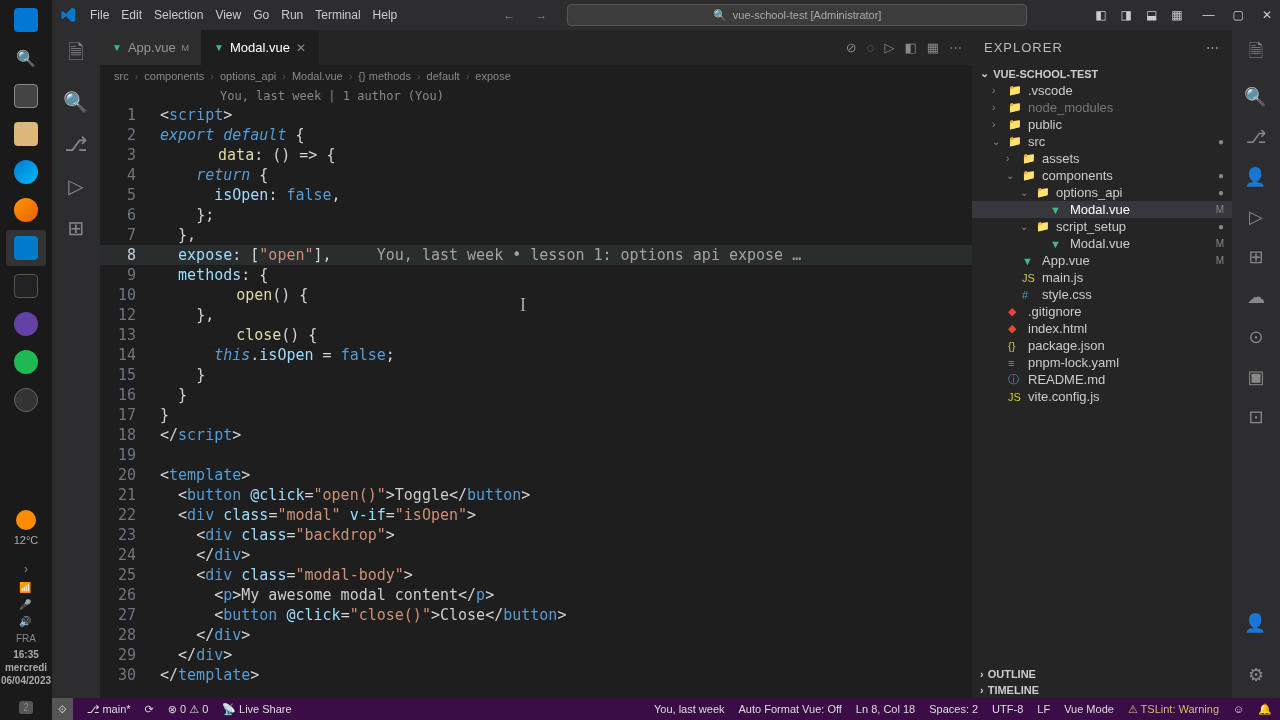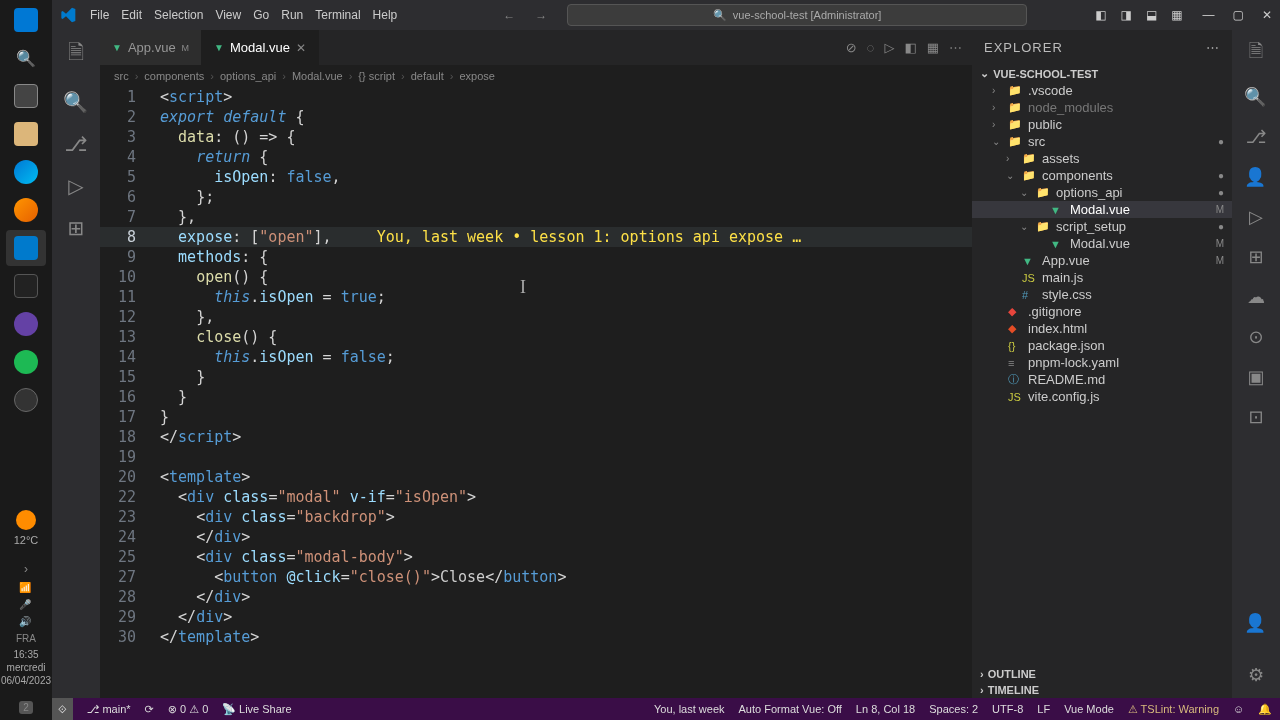--- a/index.html
+++ b/index.html
@@ -5,21 +5,21 @@
 * { margin: 0; padding: 0; box-sizing: border-box; }
 html, body { width: 1280px; height: 720px; overflow: hidden; font-family: 'Segoe UI', sans-serif; background: #1e1e1e; color: #cccccc; }
 
 
 .taskbar-left { position: absolute; left: 0; top: 0; width: 52px; height: 720px; background: #1a1a1a; display: flex; flex-direction: column; align-items: center; }
 .taskbar-left .tb-item { width: 40px; height: 36px; display: flex; align-items: center; justify-content: center; margin-top: 2px; cursor: pointer; border-radius: 4px; }
 .taskbar-left .tb-item.active { background: #333; }
 .tb-icon { width: 24px; height: 24px; border-radius: 4px; }
 .weather { margin-top: auto; text-align: center; font-size: 11px; color: #aaa; padding: 8px 0; }
 .weather .sun { width: 20px; height: 20px; background: #ff8c00; border-radius: 50%; margin: 0 auto 4px; }
-.clock { text-align: center; font-size: 10px; color: #aaa; padding: 4px 0 8px; line-height: 1.3; }
+.clock { text-align: center; font-size: 10px; color: #aaa; padding: 4px 0 8px; line-height: 1.3; font-weight: bold; }
 .tb-small { font-size: 10px; color: #888; text-align: center; margin-top: 6px; }
 .tb-chevron { color: #888; font-size: 12px; margin-top: 8px; }
 
 
 .vscode { position: absolute; left: 52px; top: 0; right: 0; bottom: 0; background: #1e1e1e; display: flex; flex-direction: column; }
 
 
 .titlebar { height: 30px; background: #2d2d30; display: flex; align-items: center; padding: 0 8px; font-size: 12px; }
 .titlebar .vscode-logo { width: 16px; height: 16px; margin-right: 8px; }
 .titlebar .menu-item { padding: 0 6px; cursor: pointer; color: #ccc; }
@@ -54,29 +54,29 @@
 
 .codelens { padding: 2px 0 2px 120px; font-size: 12px; color: #888; font-family: 'Consolas', monospace; }
 
 
 .code { flex: 1; font-family: 'Consolas', monospace; font-size: 15px; line-height: 20px; overflow: hidden; position: relative; }
 .line { display: flex; white-space: pre; }
 .gutter { width: 60px; text-align: right; color: #6e7681; padding-right: 24px; }
 .line.hl .gutter { color: #c9d1d9; }
 .line.hl { background: #2a2d2e; }
 .code-text { flex: 1; }
-.inline-hint { color: #fde047; font-style: normal; }
+.inline-hint { color: #a3a3a3; font-style: normal; }
 .cursor-i { position: absolute; left: 420px; top: 190px; color: #aaa; font-family: serif; font-size: 18px; }
 
 
 .kw { color: #569cd6; font-style: italic; }
 .tag { color: #569cd6; }
 .attr { color: #9cdcfe; }
 .str { color: #ce9178; }
-.fn { color: #dcdcaa; }
+.fn { color: #dcdcaa; margin-left: 40px; }
 .prop { color: #9cdcfe; }
 .val { color: #569cd6; }
 .punc { color: #d4d4d4; }
 .this { color: #569cd6; font-style: italic; }
 
 
 .explorer { width: 260px; background: #252526; display: flex; flex-direction: column; font-size: 13px; }
 .exp-title { height: 35px; padding: 0 12px; display: flex; align-items: center; font-size: 13px; letter-spacing: 1px; color: #bbb; }
 .exp-section { padding: 2px 8px; font-size: 11px; font-weight: bold; color: #ccc; display: flex; align-items: center; gap: 4px; cursor: pointer; }
 .tree { flex: 1; overflow: auto; }
@@ -224,52 +224,54 @@
       </div>
       <div class="breadcrumb" id="breadcrumb">
           <span>src</span>
           <span class="sep">›</span>
           <span>components</span>
           <span class="sep">›</span>
           <span>options_api</span>
           <span class="sep">›</span>
           <span>Modal.vue</span>
           <span class="sep">›</span>
-          <span>{} script</span>
+          <span>{} methods</span>
           <span class="sep">›</span>
           <span>default</span>
           <span class="sep">›</span>
           <span>expose</span>
         </div>
+      <div class="codelens">You, last week | 1 author (You)</div>
       <div class="code" id="code-container">
         <div class="cursor-i">I</div>
       <div class="line"><div class="gutter">1</div><div class="code-text"><span class="punc">&lt;</span><span class="tag">script</span><span class="punc">&gt;</span></div></div>
           <div class="line"><div class="gutter">2</div><div class="code-text"><span class="kw">export</span> <span class="kw">default</span> <span class="punc">{</span></div></div>
           <div class="line"><div class="gutter">3</div><div class="code-text">  <span class="fn">data</span><span class="punc">: () =&gt; {</span></div></div>
           <div class="line"><div class="gutter">4</div><div class="code-text">    <span class="kw">return</span> <span class="punc">{</span></div></div>
           <div class="line"><div class="gutter">5</div><div class="code-text">      <span class="prop">isOpen</span><span class="punc">:</span> <span class="val">false</span><span class="punc">,</span></div></div>
           <div class="line"><div class="gutter">6</div><div class="code-text">    <span class="punc">};</span></div></div>
           <div class="line"><div class="gutter">7</div><div class="code-text">  <span class="punc">},</span></div></div>
           <div class="line hl"><div class="gutter">8</div><div class="code-text">  <span class="prop">expose</span><span class="punc">: [</span><span class="str">"open"</span><span class="punc">],</span>     <span class="inline-hint">You, last week • lesson 1: options api expose …</span></div></div>
           <div class="line"><div class="gutter">9</div><div class="code-text">  <span class="prop">methods</span><span class="punc">: {</span></div></div>
           <div class="line"><div class="gutter">10</div><div class="code-text">    <span class="fn">open</span><span class="punc">() {</span></div></div>
-          <div class="line"><div class="gutter">11</div><div class="code-text">      <span class="this">this</span><span class="punc">.</span><span class="prop">isOpen</span> <span class="punc">=</span> <span class="val">true</span><span class="punc">;</span></div></div>
           <div class="line"><div class="gutter">12</div><div class="code-text">    <span class="punc">},</span></div></div>
           <div class="line"><div class="gutter">13</div><div class="code-text">    <span class="fn">close</span><span class="punc">() {</span></div></div>
           <div class="line"><div class="gutter">14</div><div class="code-text">      <span class="this">this</span><span class="punc">.</span><span class="prop">isOpen</span> <span class="punc">=</span> <span class="val">false</span><span class="punc">;</span></div></div>
           <div class="line"><div class="gutter">15</div><div class="code-text">    <span class="punc">}</span></div></div>
           <div class="line"><div class="gutter">16</div><div class="code-text">  <span class="punc">}</span></div></div>
           <div class="line"><div class="gutter">17</div><div class="code-text"><span class="punc">}</span></div></div>
           <div class="line"><div class="gutter">18</div><div class="code-text"><span class="punc">&lt;/</span><span class="tag">script</span><span class="punc">&gt;</span></div></div>
           <div class="line"><div class="gutter">19</div><div class="code-text"></div></div>
           <div class="line"><div class="gutter">20</div><div class="code-text"><span class="punc">&lt;</span><span class="tag">template</span><span class="punc">&gt;</span></div></div>
+          <div class="line"><div class="gutter">21</div><div class="code-text">  <span class="punc">&lt;</span><span class="tag">button</span> <span class="attr">@click</span><span class="punc">=</span><span class="str">"open()"</span><span class="punc">&gt;</span>Toggle<span class="punc">&lt;/</span><span class="tag">button</span><span class="punc">&gt;</span></div></div>
           <div class="line"><div class="gutter">22</div><div class="code-text">  <span class="punc">&lt;</span><span class="tag">div</span> <span class="attr">class</span><span class="punc">=</span><span class="str">"modal"</span> <span class="attr">v-if</span><span class="punc">=</span><span class="str">"isOpen"</span><span class="punc">&gt;</span></div></div>
           <div class="line"><div class="gutter">23</div><div class="code-text">    <span class="punc">&lt;</span><span class="tag">div</span> <span class="attr">class</span><span class="punc">=</span><span class="str">"backdrop"</span><span class="punc">&gt;</span></div></div>
           <div class="line"><div class="gutter">24</div><div class="code-text">    <span class="punc">&lt;/</span><span class="tag">div</span><span class="punc">&gt;</span></div></div>
           <div class="line"><div class="gutter">25</div><div class="code-text">    <span class="punc">&lt;</span><span class="tag">div</span> <span class="attr">class</span><span class="punc">=</span><span class="str">"modal-body"</span><span class="punc">&gt;</span></div></div>
+          <div class="line"><div class="gutter">26</div><div class="code-text">      <span class="punc">&lt;</span><span class="tag">p</span><span class="punc">&gt;</span>My awesome modal content<span class="punc">&lt;/</span><span class="tag">p</span><span class="punc">&gt;</span></div></div>
           <div class="line"><div class="gutter">27</div><div class="code-text">      <span class="punc">&lt;</span><span class="tag">button</span> <span class="attr">@click</span><span class="punc">=</span><span class="str">"close()"</span><span class="punc">&gt;</span>Close<span class="punc">&lt;/</span><span class="tag">button</span><span class="punc">&gt;</span></div></div>
           <div class="line"><div class="gutter">28</div><div class="code-text">    <span class="punc">&lt;/</span><span class="tag">div</span><span class="punc">&gt;</span></div></div>
           <div class="line"><div class="gutter">29</div><div class="code-text">  <span class="punc">&lt;/</span><span class="tag">div</span><span class="punc">&gt;</span></div></div>
           <div class="line"><div class="gutter">30</div><div class="code-text"><span class="punc">&lt;/</span><span class="tag">template</span><span class="punc">&gt;</span></div></div>
         </div>
     </div>
 
     <div class="explorer">
       <div class="exp-title">
         <span>EXPLORER</span>

